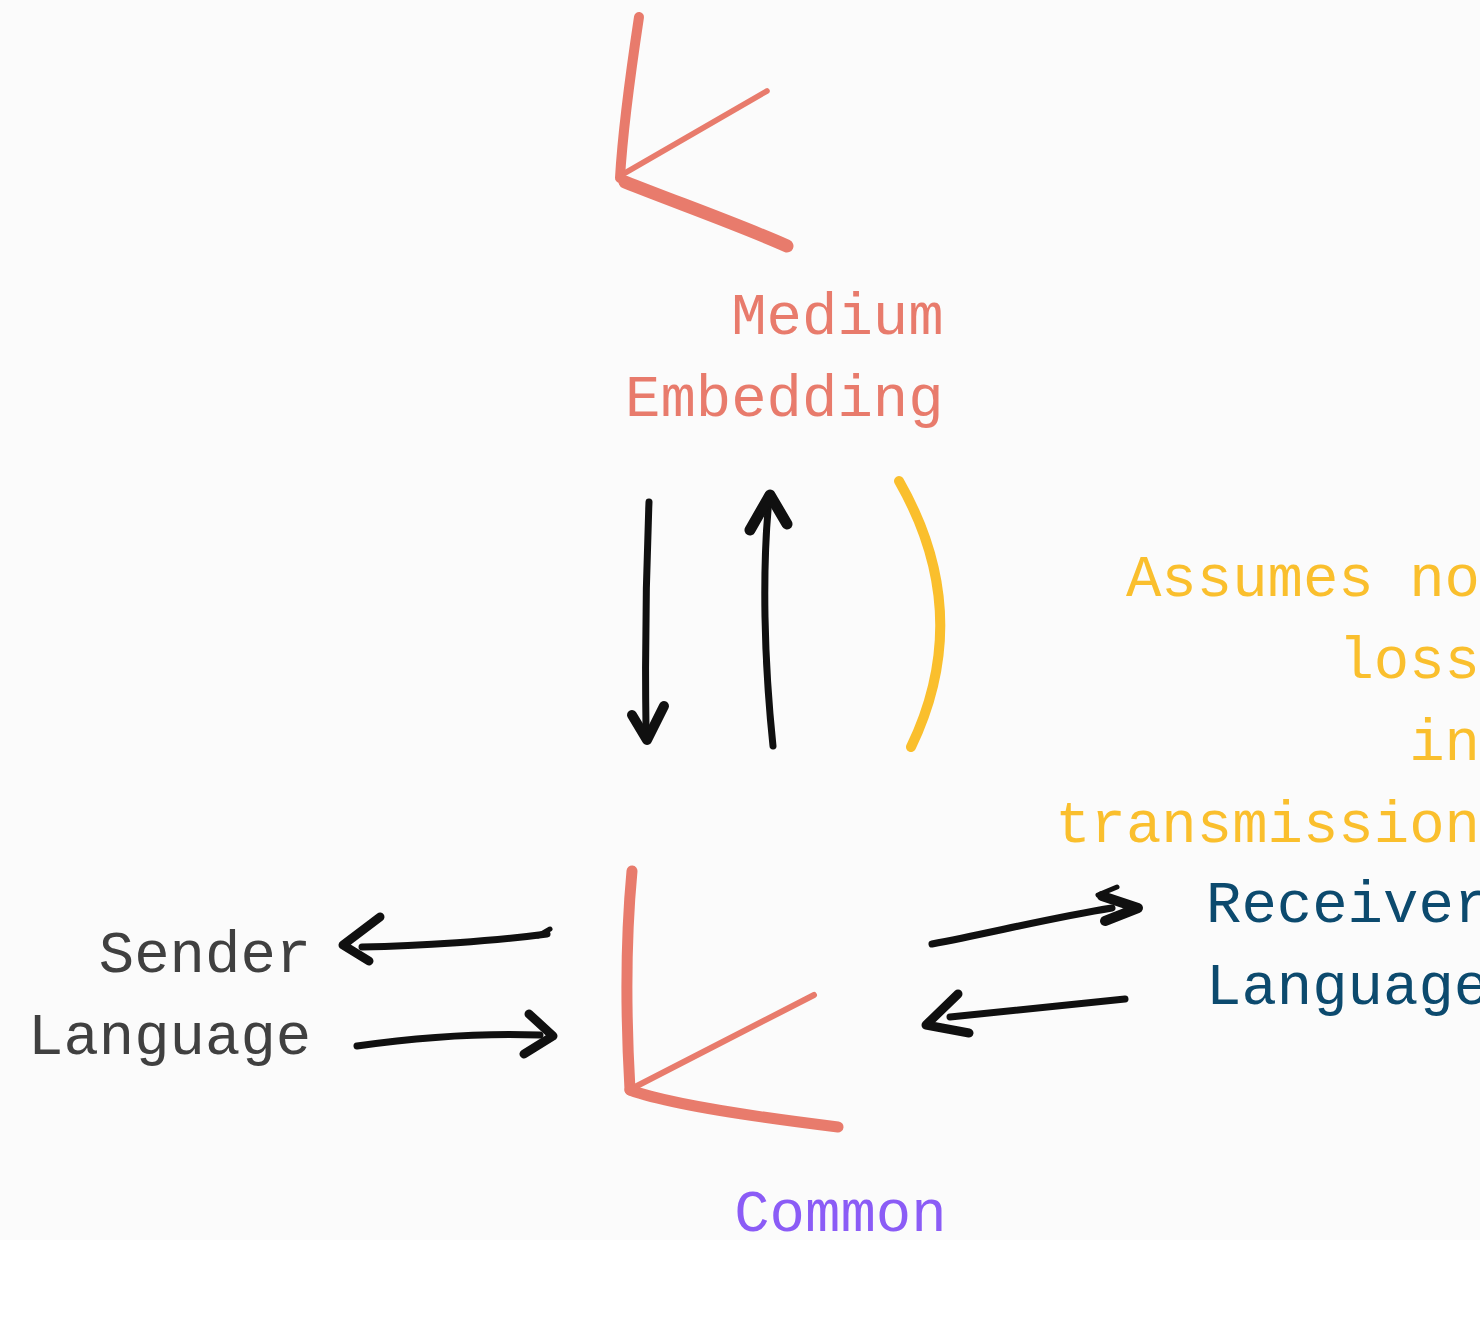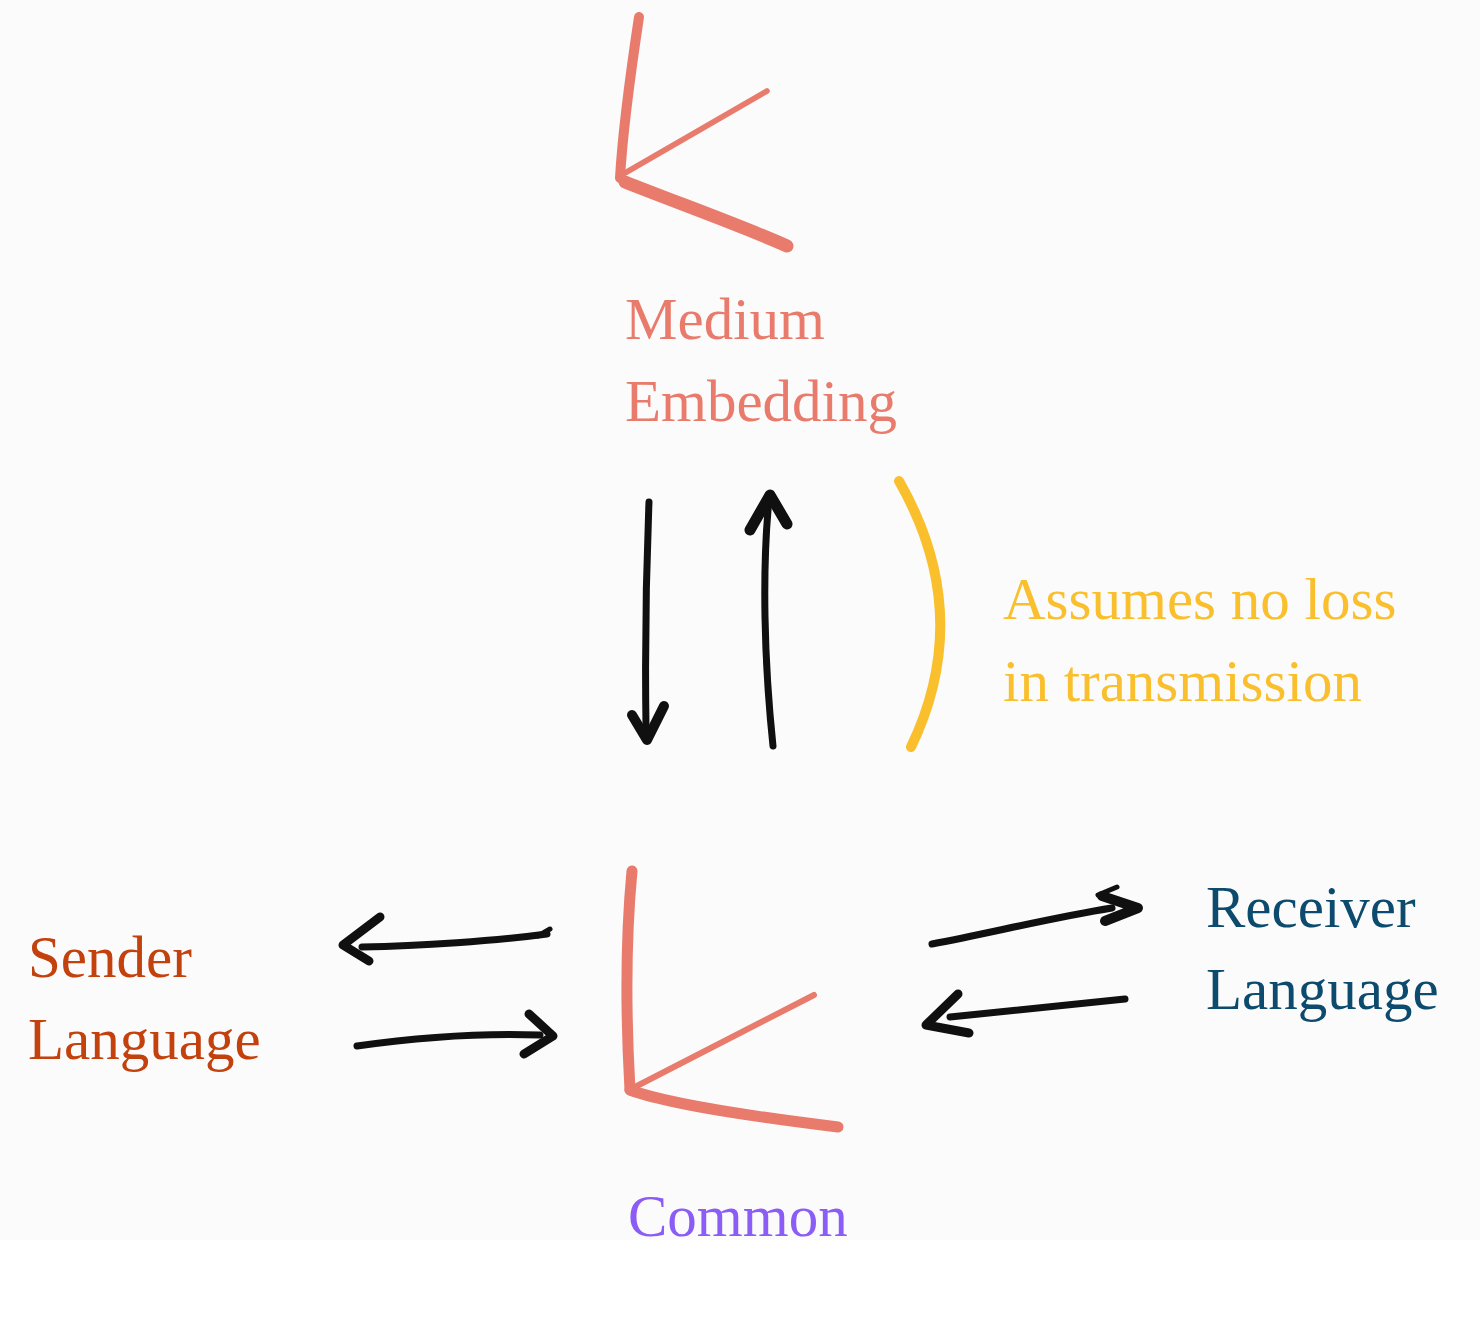--- a/index.html
+++ b/index.html
@@ -2,21 +2,22 @@
 <html><head>
 <meta charset="utf-8">
 <style>
   html, body { margin: 0; padding: 0; }
   .canvas {
     position: relative;
     width: 1480px;
     height: 1240px;
     overflow: hidden;
     background: #FBFBFB;
-    font-family: Liberation Serif, serif;
+    font-family: Liberation Mono, monospace;
+    text-align: right;
   }
   .strokes {
     position: absolute;
     left: 0; top: 0;
     width: 1480px; height: 1340px;
     display: block;
   }
   .strokes path { fill: none; stroke-linecap: round; stroke-linejoin: round; }
   .label {
     position: absolute;
@@ -74,24 +75,24 @@
     </g>
     <g>
       <path stroke-width="7" d="M1125 999 C1060 1006 995 1012 950 1017" stroke="#101010"></path>
       <path stroke-width="9" d="M958 994 L926 1025 L969 1033" stroke="#101010"></path>
     </g>
   </svg>
 
   <div class="label" style="left: 625px; top: 278px; color: rgb(232, 123, 108);">Medium
 Embedding</div>
 
-  <div class="label" style="left: 1003px; top: 540px; color: rgb(250, 191, 45); margin-top: 18px;">Assumes no loss
+  <div class="label" style="left: 1003px; top: 540px; color: rgb(250, 191, 45);">Assumes no loss
 in transmission</div>
 
-  <div class="label" style="left: 28px; top: 916px; color: #c2410c;">Sender
+  <div class="label" style="left: 28px; top: 916px; color: #404040;">Sender
 Language</div>
 
   <div class="label" style="left: 1206px; top: 866px; color: #0c4a6e;">Receiver
 Language</div>
 
   <div class="label" style="left: 628px; top: 1163px; color: #8b5cf6; margin-top: 12px;">Common
 Embedding</div>
 
 </div>
 

